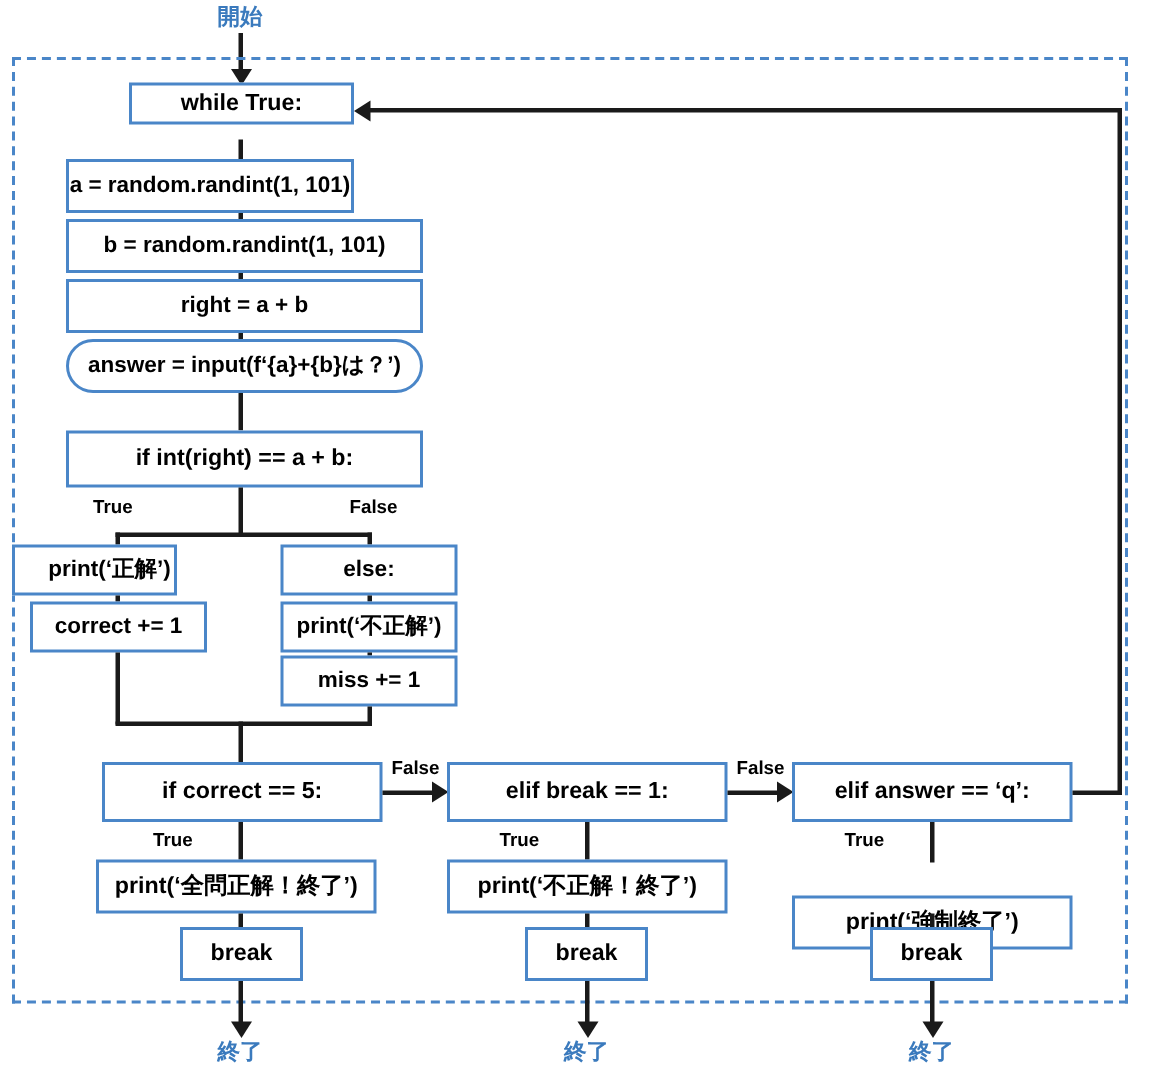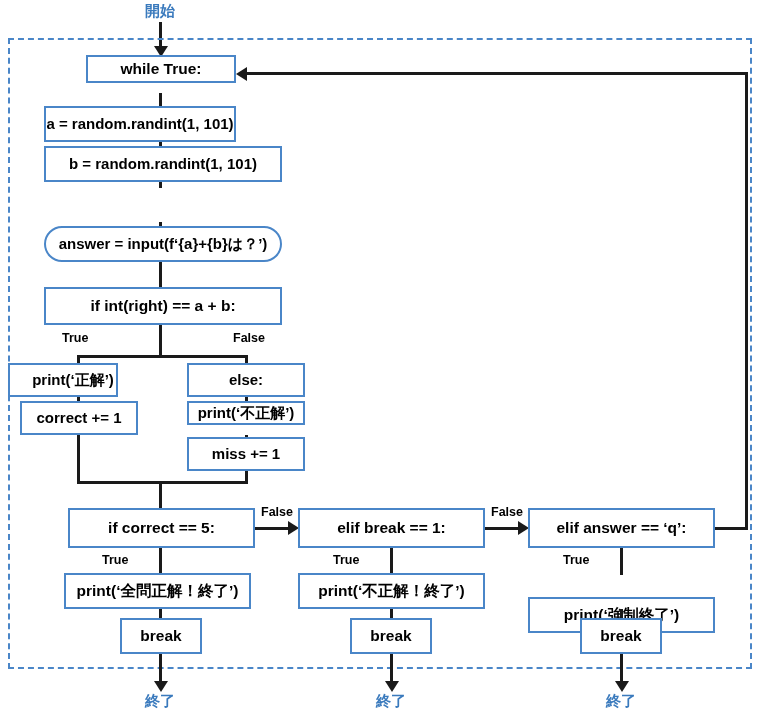--- a/index.html
+++ b/index.html
@@ -117,20 +117,23 @@
   </div>
 
   <div class="vline" style="left:159px; top:142px; height:6px;"></div>
 
   <div class="node n-md" style="left:44px; top:146px; width:238px; height:36px;">
     <span>b = random.randint(1, 101)</span>
   </div>
 
   <div class="vline" style="left:159px; top:182px; height:6px;"></div>
 
+  <div class="node n-md" style="left:44px; top:186px; width:238px; height:36px;">
+    <span>right = a + b</span>
+  </div>
 
   <div class="vline" style="left:159px; top:222px; height:6px;"></div>
 
   <div class="node n-md" style="left:44px; top:226px; width:238px; height:36px;border-radius:18px;">
     <span>answer = input(f‘{a}+{b}は？’)</span>
   </div>
 
   <div class="vline" style="left:159px; top:262px; height:25px;"></div>
 
   <div class="node n-lg" style="left:44px; top:287px; width:238px; height:38px;">
@@ -151,21 +154,21 @@
   <div class="vline" style="left:77px; top:397px; height:6px;"></div>
   <div class="node n-md" style="left:20px; top:401px; width:118px; height:34px;">
     <span>correct += 1</span>
   </div>
   <div class="vline" style="left:77px; top:435px; height:48px;"></div>
 
   <div class="node n-md" style="left:187px; top:363px; width:118px; height:34px;">
     <span>else:</span>
   </div>
   <div class="vline" style="left:245px; top:397px; height:6px;"></div>
-  <div class="node n-md" style="left:187px; top:401px; width:118px; height:24px;">
+  <div class="node n-md" style="left:187px; top:401px; width:118px; height:34px;">
     <span>print(‘不正解’)</span>
   </div>
   <div class="vline" style="left:245px; top:435px; height:6px;"></div>
   <div class="node n-md" style="left:187px; top:437px; width:118px; height:34px;">
     <span>miss += 1</span>
   </div>
   <div class="vline" style="left:245px; top:471px; height:12px;"></div>
 
   <div class="hline" style="left:77px; top:481px; width:171px;"></div>
   <div class="vline" style="left:159px; top:481px; height:27px;"></div>

